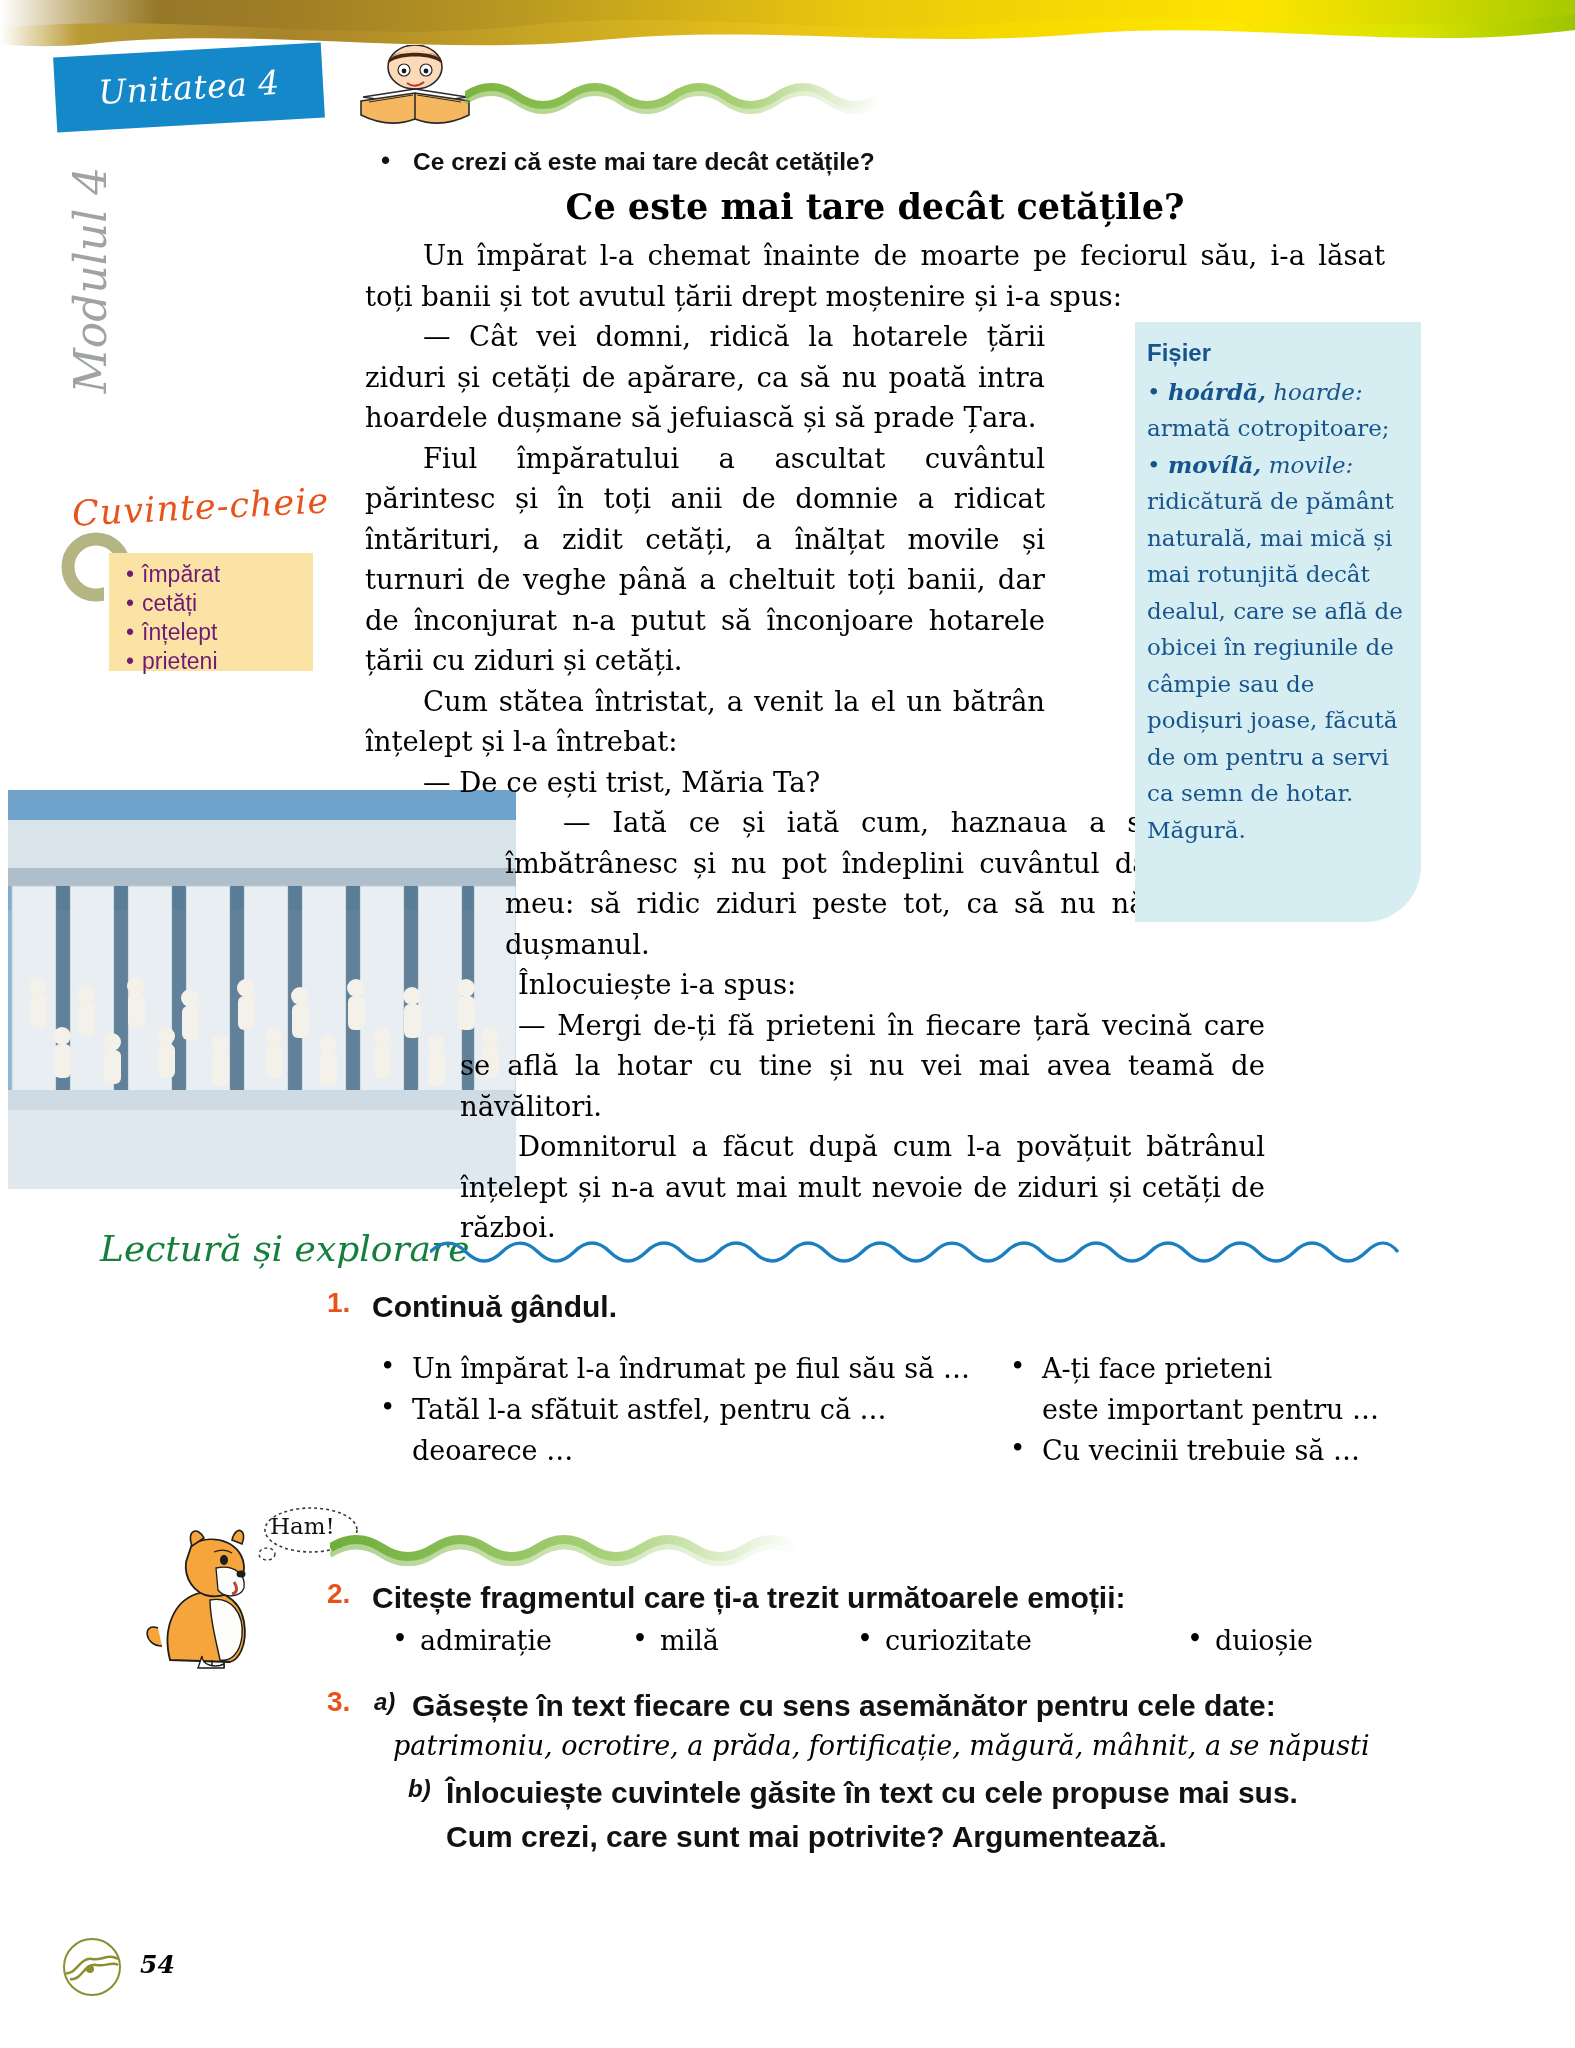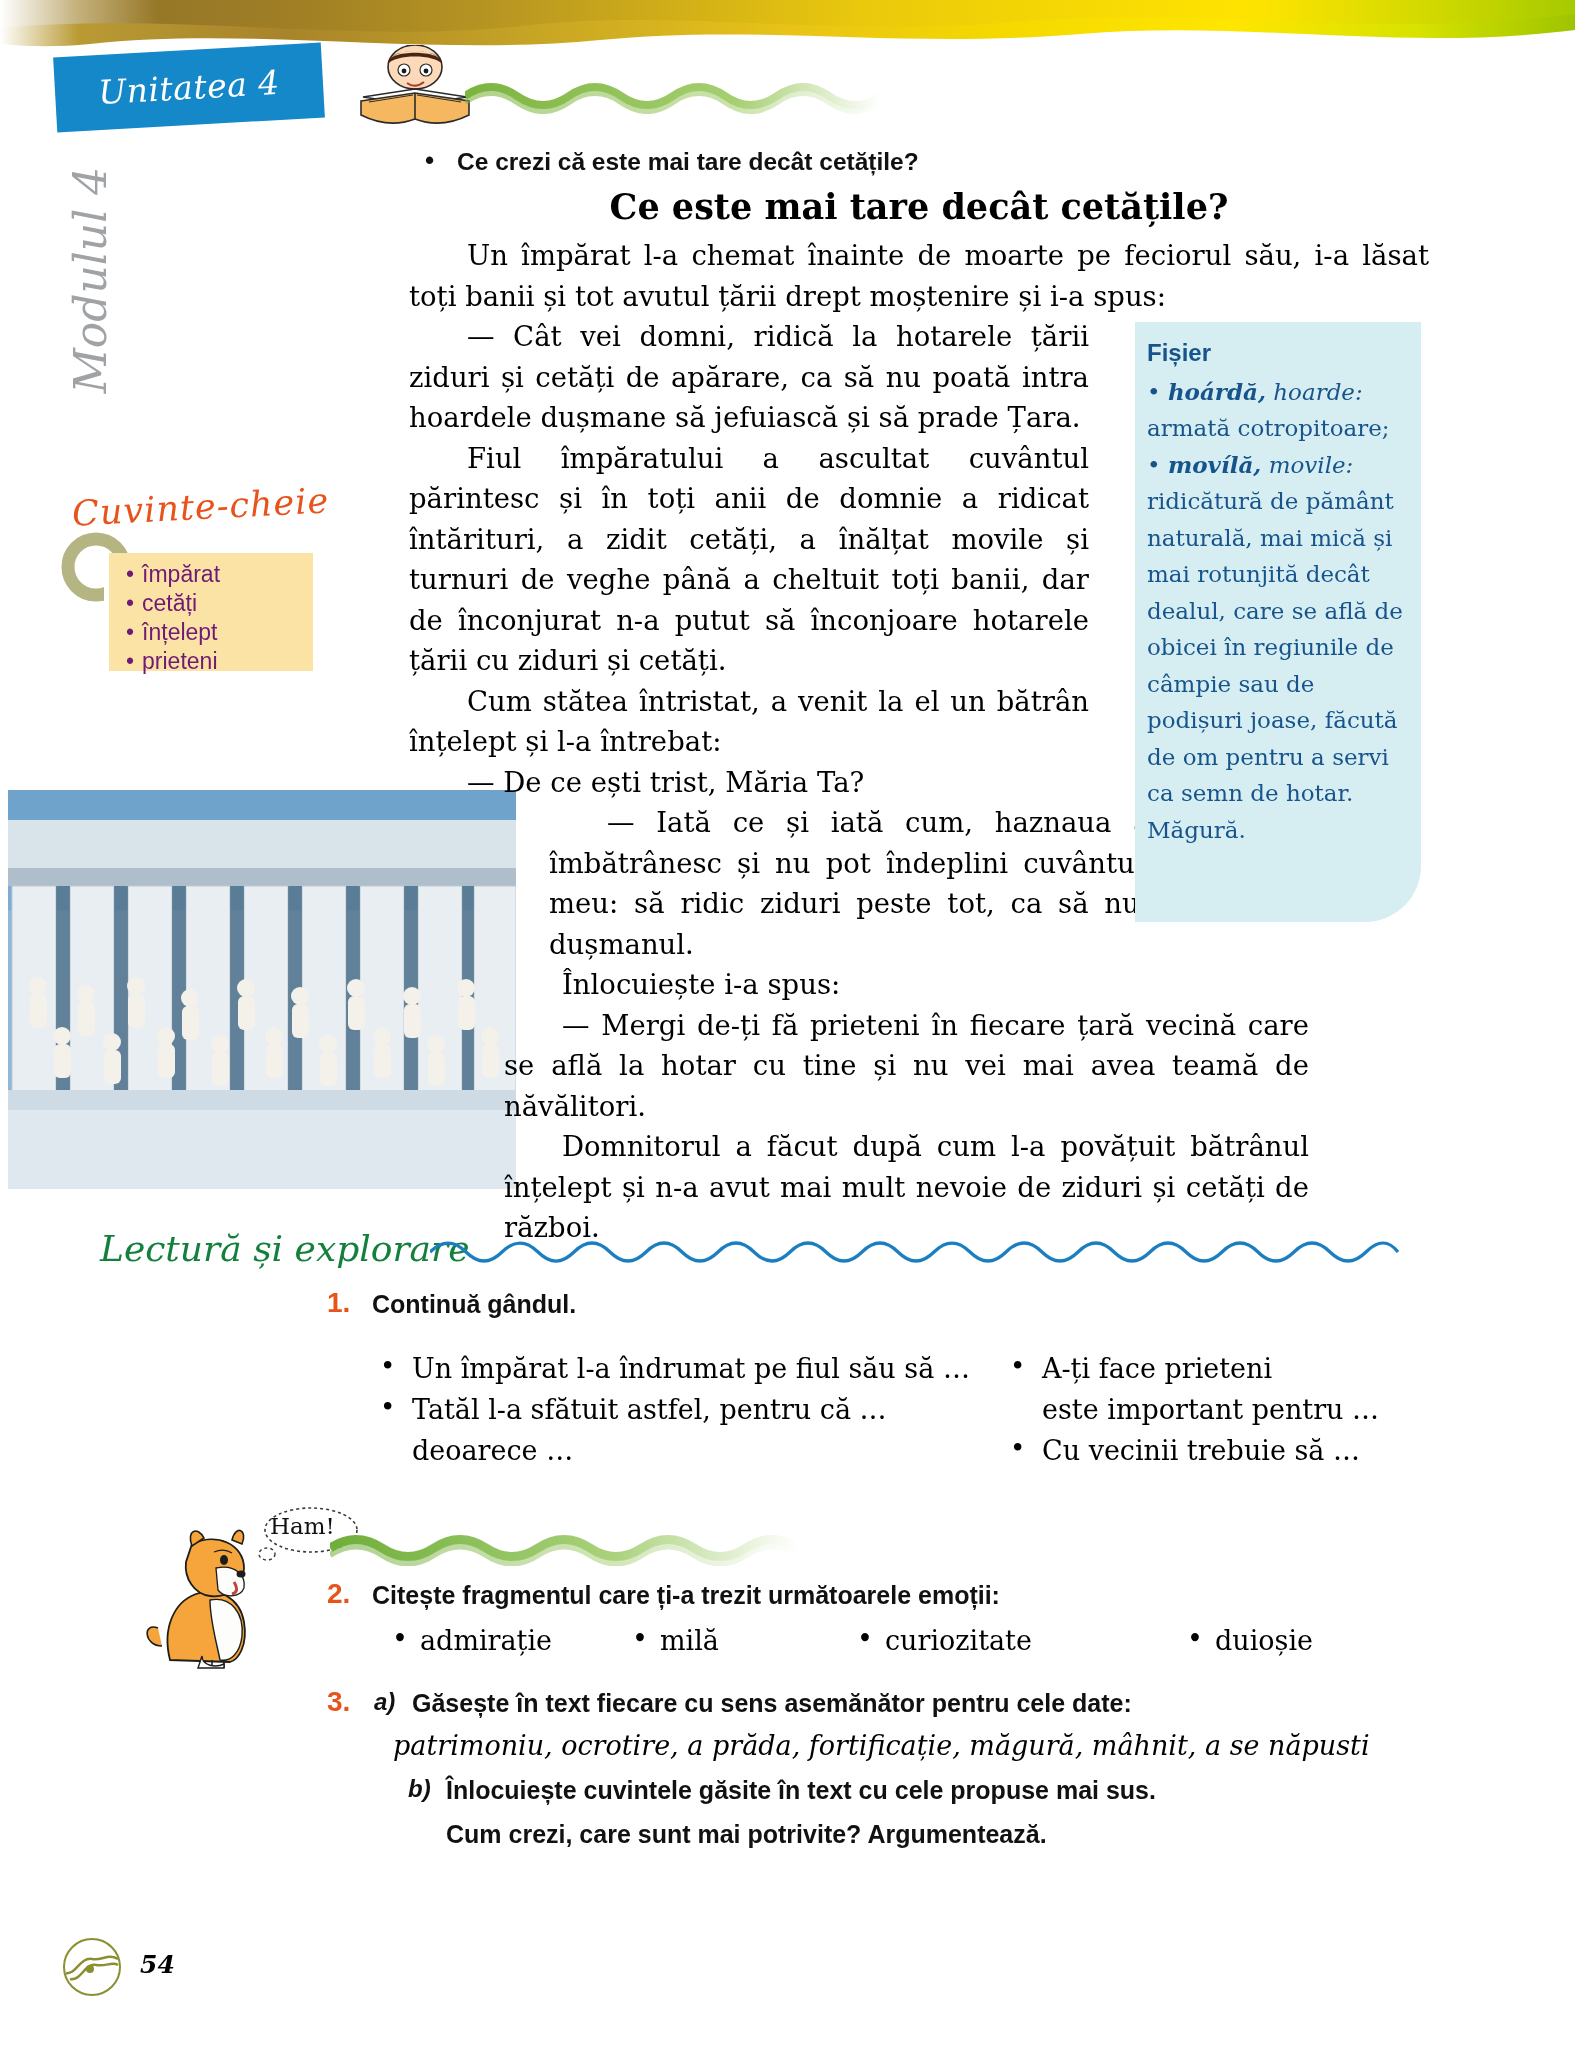--- a/index.html
+++ b/index.html
@@ -48,21 +48,21 @@
   }
   #kw-list div{white-space:nowrap;}
   #kw-list div span.b{margin-right:8px;}
   
   #photo{
     position:absolute;left:8px;top:790px;width:508px;height:399px;
     overflow:hidden;background:#9bbdd8;
   }
   
   #main{
-    position:absolute;left:365px;top:148px;width:1020px;margin-left:44px;
+    position:absolute;left:365px;top:148px;width:1020px;
   }
   .q-bullet{
     font-family:"Liberation Sans",sans-serif;font-weight:bold;font-size:24.5px;
     color:#111;margin:0 0 10px 48px;position:relative;
   }
   .q-bullet:before{
     content:"•";position:absolute;left:-32px;top:-3px;font-size:26px;
   }
   #story-title{
     text-align:center;font-size:35px;font-weight:bold;
@@ -103,21 +103,21 @@
     font-size:36px;white-space:nowrap;
   }
   #sec-wave{position:absolute;left:430px;top:1232px;}
   
   .ex-num{
     position:absolute;color:#e8531b;font-family:"Liberation Sans",sans-serif;
     font-weight:bold;font-size:28px;
   }
   .ex-title{
     position:absolute;font-family:"Liberation Sans",sans-serif;
-    font-weight:bold;font-size:25px;color:#111;white-space:nowrap;
+    font-weight:bold;font-size:30px;color:#111;white-space:nowrap;
   }
   .serif-item{
     font-family:"DejaVu Serif",serif;font-size:27px;color:#000;
     line-height:41px;
   }
   #ex1-colA{position:absolute;left:370px;top:1348px;width:620px;}
   #ex1-colB{position:absolute;left:1000px;top:1348px;width:400px;}
   .bul{position:relative;padding-left:42px;}
   .bul:before{content:"•";position:absolute;left:10px;top:-2px;font-size:26px;}
   .nobul{padding-left:42px;}

